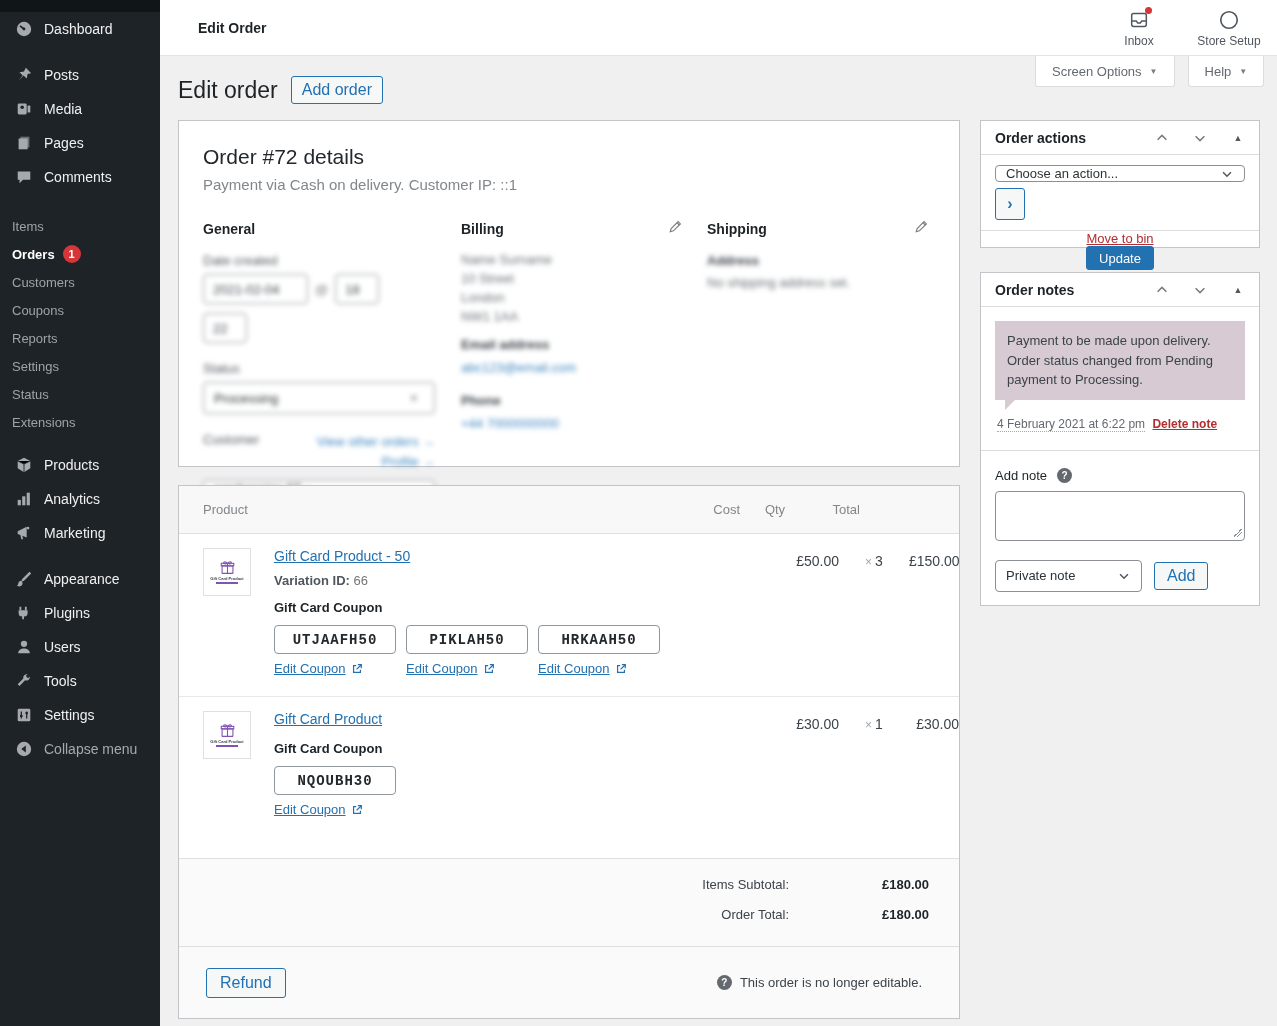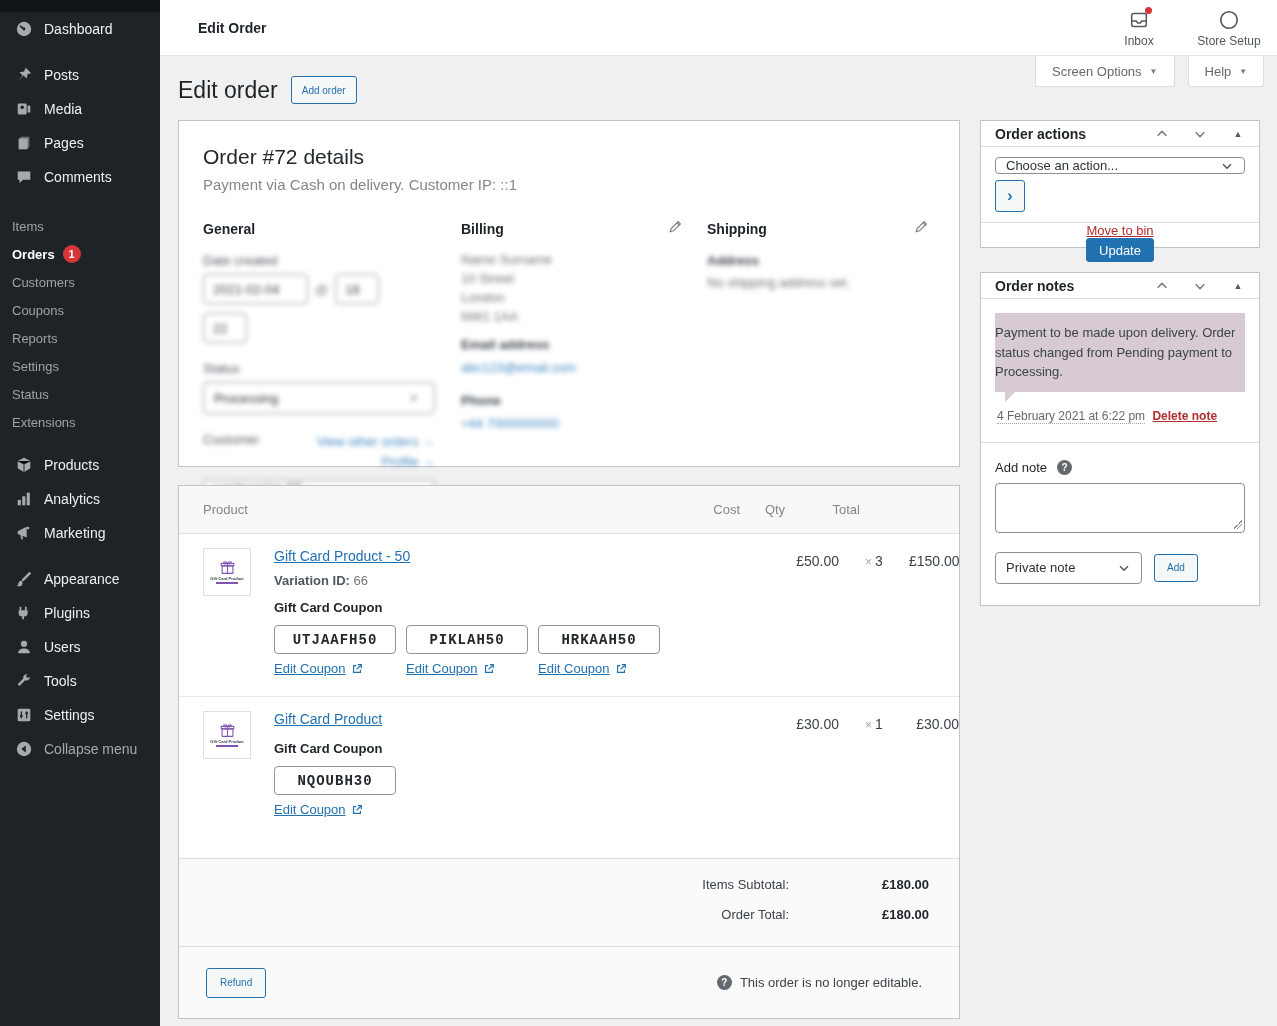--- a/index.html
+++ b/index.html
@@ -51,21 +51,21 @@
           padding:0 16px; color:#646970; font-size:13px; cursor:pointer;
           border-radius:0 0 3px 3px; }
   .caret { font-size:8px; color:#787c82; }
 
   
   .page-head { position:absolute; left:178px; top:76px; display:flex;
                align-items:center; gap:13px; }
   .page-title { font-size:23px; font-weight:normal; color:#1d2327; }
   .btn { display:inline-flex; align-items:center; justify-content:center;
          background:#f6f7f7; border:1px solid #2271b1; color:#2271b1;
-         border-radius:3px; font-size:10px; cursor:pointer;
+         border-radius:3px; font-size:16px; cursor:pointer;
          font-family:"Liberation Sans", sans-serif; }
   .btn-primary { background:#2271b1; color:#fff; }
   .add-order { height:28px; padding:0 10px; }
 
   
   .panel { position:absolute; background:#fff; border:1px solid #c3c4c7; }
   .details-panel { left:178px; top:120px; width:782px; height:347px; padding:24px; }
   .od-title { font-size:21px; font-weight:normal; color:#23282d; margin-bottom:7px; }
   .od-sub { font-size:15px; color:#82878c; margin-bottom:28px; }
   .od-cols { display:flex; }
@@ -135,35 +135,35 @@
   .note-right { display:flex; align-items:center; gap:8px; color:#3c434a; font-size:13px; }
   .help-ic { width:15px; height:15px; border-radius:50%; background:#646970;
              color:#fff; font-size:10px; font-weight:bold; display:inline-flex;
              align-items:center; justify-content:center; }
 
   
   .postbox { position:absolute; left:980px; width:280px; background:#fff;
              border:1px solid #c3c4c7; }
   .pb-actions { top:120px; height:128px; }
   .pb-notes { top:272px; height:334px; }
-  .pb-head { height:26px; display:flex; align-items:center;
+  .pb-head { height:34px; display:flex; align-items:center;
              border-bottom:1px solid #dcdcde; padding:0 8px 0 14px;gap:12px; }
   .pb-title { font-size:14px; font-weight:bold; color:#1d2327; flex:1; }
   .pb-btn { width:26px; height:26px; display:flex; align-items:center;
             justify-content:center; cursor:pointer; }
   .toggle-tri { font-size:9px; color:#50575e; }
   .pb-body { padding:10px 14px;flex-direction:column; }
   .act-row { display:flex; gap:6px; }
   .apply-btn { width:30px; height:32px; font-size:16px; font-weight:bold; }
   .pb-foot { border-top:1px solid #dcdcde; height:40px; display:flex;
              align-items:center; justify-content:space-between; padding:0 22px;flex-direction:column; }
   a.danger { color:#b32d2e; text-decoration:underline; cursor:pointer; }
   .update-btn { height:32px; padding:0 12px; font-size:13px; }
 
-  .note-bubble { position:relative; background:#d7cad2; padding:10px 0;
+  .note-bubble { position:relative; background:#d7cad2; padding:10px 12px;
                  font-size:13px; line-height:19.5px; color:#3c434a; margin-top:4px; }
   .note-bubble::after { content:""; position:absolute; left:10px; bottom:-10px;
                  border-top:10px solid #d7cad2; border-right:10px solid transparent; }
   .note-meta { margin:17px 0 0 2px; font-size:12px; color:#646970; }
   .note-date { border-bottom:1px dotted #a7aaad; }
   .note-meta a.danger { font-weight:bold; margin-left:4px; font-size:12px; }
   .notes-divider { border-top:1px solid #dcdcde; margin:19px -14px 0; }
   .addnote-row { display:flex; align-items:center; gap:10px; margin-top:17px; }
   .addnote-row .al { font-size:13px; color:#1d2327; }
   .note-ta { width:100%; height:50px; margin-top:8px; border:1px solid #8c8f94;

